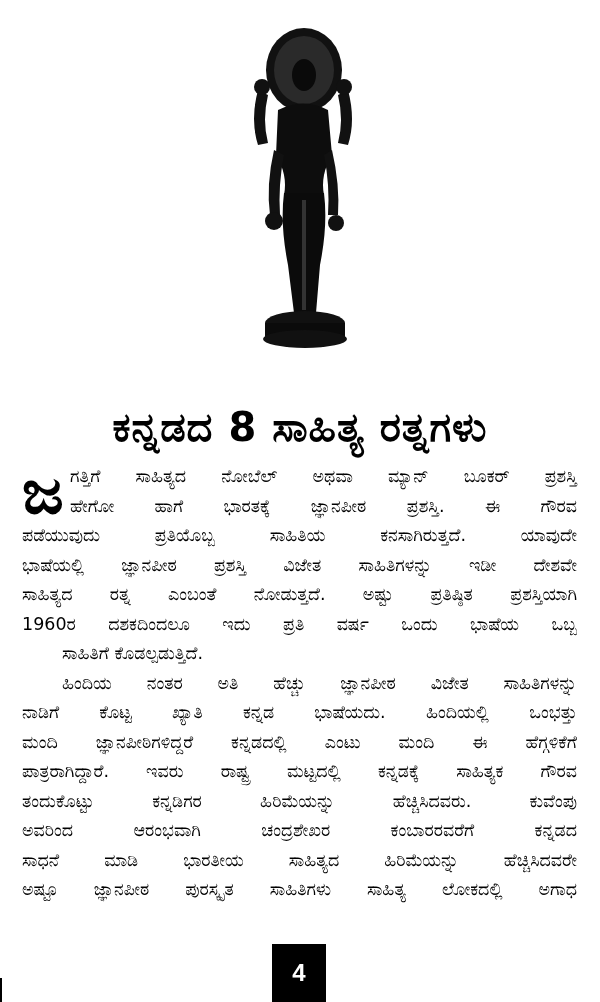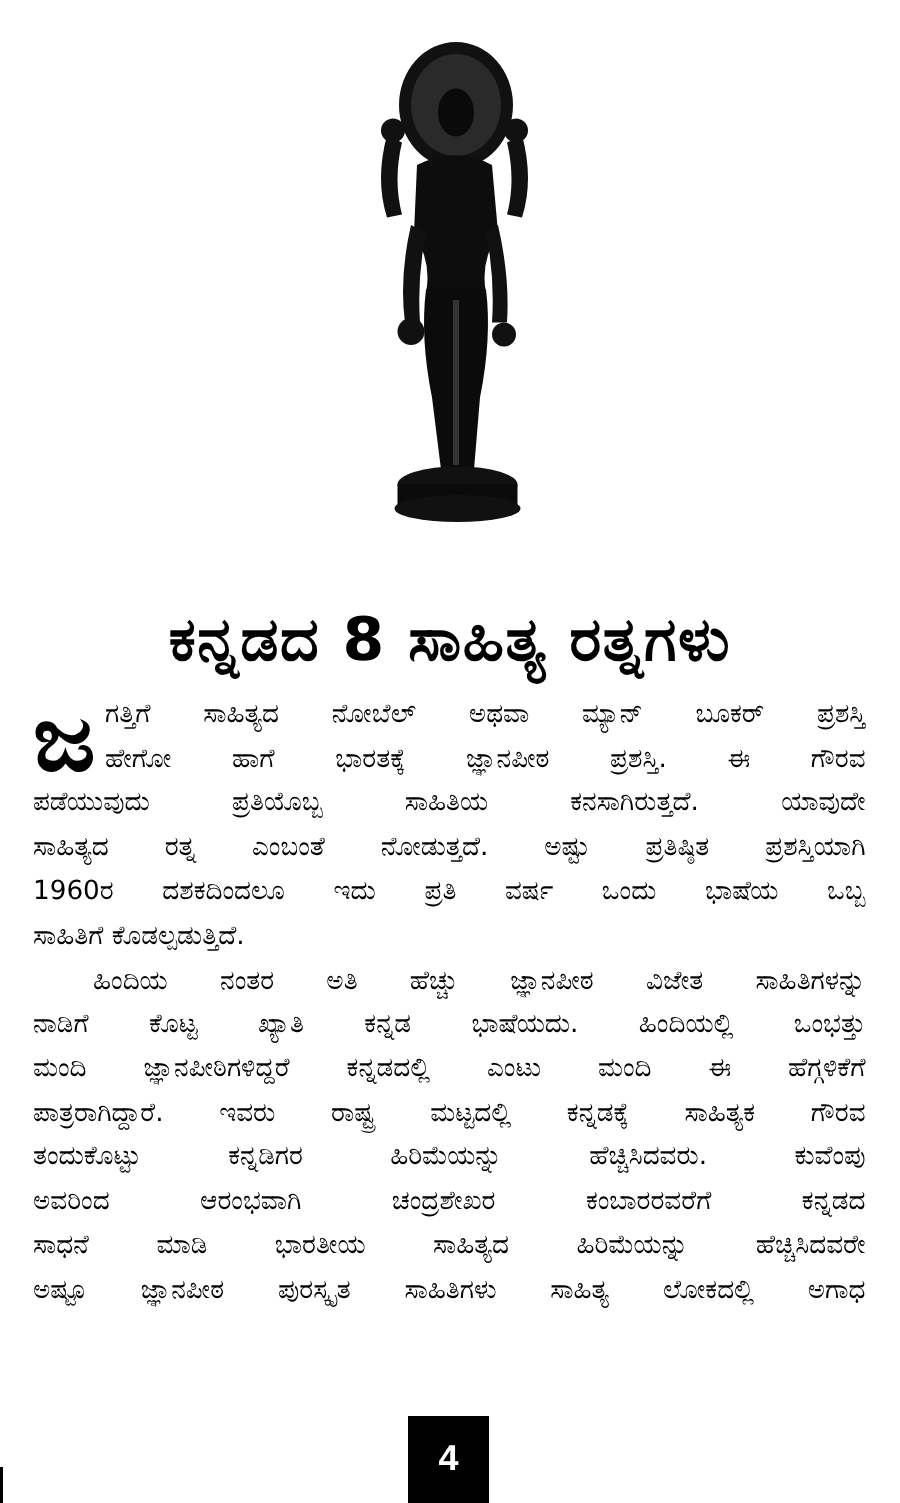--- a/index.html
+++ b/index.html
@@ -14,21 +14,21 @@
   .title {
     position: absolute; left: 0; top: 372px; width: 600px; text-align: center;
     font-size: 40px; font-weight: bold; letter-spacing: 1px; line-height: 56px;
   }
   .body-text {
     position: absolute; left: 22px; top: 462px; width: 555px;
     font-size: 17.5px; line-height: 29.5px; text-align: justify;
   }
   .para { margin: 0; text-align-last: left; }
   .line { display: block; text-align: justify; text-align-last: justify; white-space: nowrap; }
-  .line.last { text-align-last: left; }
+  .line.last { text-align-last: left; margin-left: 40px; }
   .line.indent { padding-left: 40px; font-family: Liberation Serif, serif; }
   .dropcap {
     position: absolute; left: 0; top: 2px;
     font-size: 62px; font-weight: bold; line-height: 56px;
   }
   .with-cap { padding-left: 48px; }
   .page-num {
     position: absolute; left: 272px; top: 944px; width: 54px; height: 58px;
     background: #000; color: #fff; font-weight: bold;
     font-family: "Liberation Sans", sans-serif; font-size: 24px;
@@ -70,20 +70,21 @@
 </div>
 
 <h1 class="title">ಕನ್ನಡದ 8 ಸಾಹಿತ್ಯ ರತ್ನಗಳು</h1>
 
 <div class="body-text">
   <div class="para" style="position:relative;">
     <span class="dropcap">ಜ</span>
     <span class="line with-cap">ಗತ್ತಿಗೆ ಸಾಹಿತ್ಯದ ನೋಬೆಲ್ ಅಥವಾ ಮ್ಯಾನ್ ಬೂಕರ್ ಪ್ರಶಸ್ತಿ</span>
     <span class="line with-cap">ಹೇಗೋ ಹಾಗೆ ಭಾರತಕ್ಕೆ ಜ್ಞಾನಪೀಠ ಪ್ರಶಸ್ತಿ. ಈ ಗೌರವ</span>
     <span class="line">ಪಡೆಯುವುದು ಪ್ರತಿಯೊಬ್ಬ ಸಾಹಿತಿಯ ಕನಸಾಗಿರುತ್ತದೆ. ಯಾವುದೇ</span>
+    <span class="line">ಭಾಷೆಯಲ್ಲಿ ಜ್ಞಾನಪೀಠ ಪ್ರಶಸ್ತಿ ವಿಜೇತ ಸಾಹಿತಿಗಳನ್ನು ಇಡೀ ದೇಶವೇ</span>
     <span class="line">ಸಾಹಿತ್ಯದ ರತ್ನ ಎಂಬಂತೆ ನೋಡುತ್ತದೆ. ಅಷ್ಟು ಪ್ರತಿಷ್ಠಿತ ಪ್ರಶಸ್ತಿಯಾಗಿ</span>
     <span class="line">1960ರ ದಶಕದಿಂದಲೂ ಇದು ಪ್ರತಿ ವರ್ಷ ಒಂದು ಭಾಷೆಯ ಒಬ್ಬ</span>
     <span class="line last">ಸಾಹಿತಿಗೆ ಕೊಡಲ್ಪಡುತ್ತಿದೆ.</span>
   </div>
   <div class="para">
     <span class="line indent">ಹಿಂದಿಯ ನಂತರ ಅತಿ ಹೆಚ್ಚು ಜ್ಞಾನಪೀಠ ವಿಜೇತ ಸಾಹಿತಿಗಳನ್ನು</span>
     <span class="line">ನಾಡಿಗೆ ಕೊಟ್ಟ ಖ್ಯಾತಿ ಕನ್ನಡ ಭಾಷೆಯದು. ಹಿಂದಿಯಲ್ಲಿ ಒಂಭತ್ತು</span>
     <span class="line">ಮಂದಿ ಜ್ಞಾನಪೀಠಿಗಳಿದ್ದರೆ ಕನ್ನಡದಲ್ಲಿ ಎಂಟು ಮಂದಿ ಈ ಹೆಗ್ಗಳಿಕೆಗೆ</span>
     <span class="line">ಪಾತ್ರರಾಗಿದ್ದಾರೆ. ಇವರು ರಾಷ್ಟ್ರ ಮಟ್ಟದಲ್ಲಿ ಕನ್ನಡಕ್ಕೆ ಸಾಹಿತ್ಯಕ ಗೌರವ</span>
     <span class="line">ತಂದುಕೊಟ್ಟು ಕನ್ನಡಿಗರ ಹಿರಿಮೆಯನ್ನು ಹೆಚ್ಚಿಸಿದವರು. ಕುವೆಂಪು</span>

